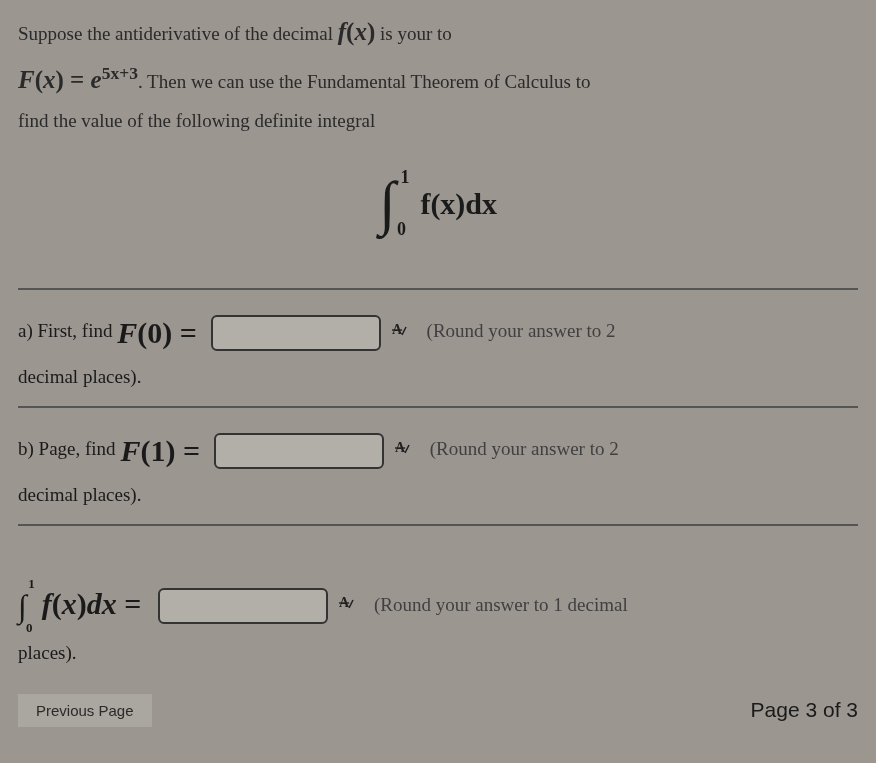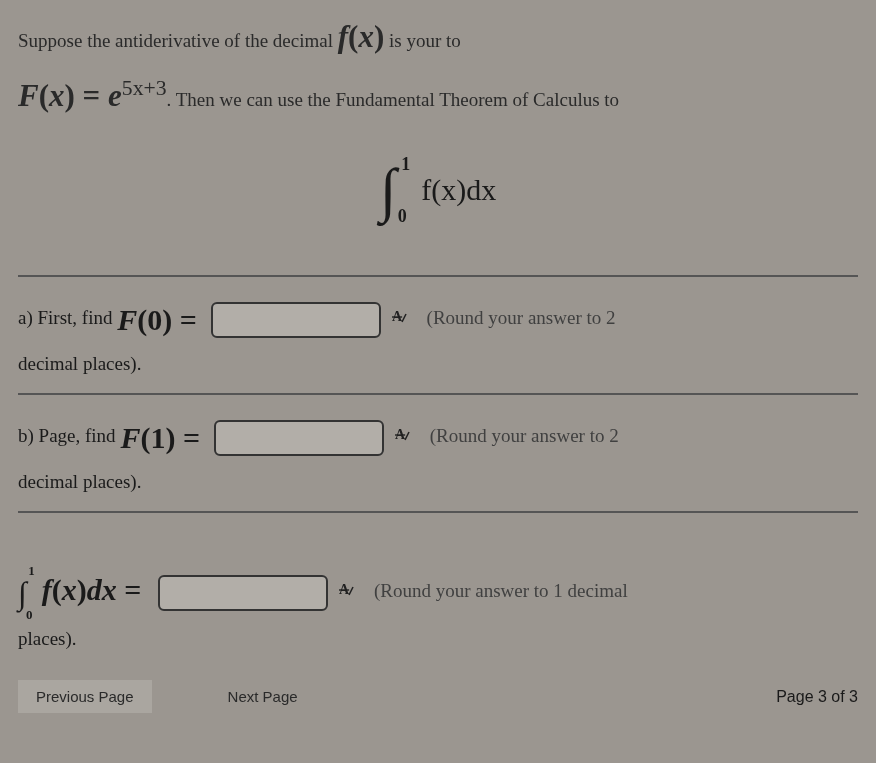--- a/index.html
+++ b/index.html
@@ -11,45 +11,45 @@
   color: #1a1a1a;
   padding: 8px 18px;
   overflow: hidden;
 }
 .problem-text {
   font-size: 19px;
   line-height: 1.9;
   color: #2a2a2a;
 }
 .math-big {
-  font-size: 31px;
+  font-size: 25px;
   font-weight: bold;
   font-style: italic;
 }
-.sup { font-size: 0.7em; vertical-align: super; font-style: normal; font-weight: normal; }
+.sup { font-size: 0.7em; vertical-align: super; font-style: normal; font-weight: bold; }
 .integral-display {
   text-align: center;
   margin: 30px 0 50px 0;
   font-size: 28px;
 }
 .integral-sign {
   font-size: 60px;
   position: relative;
   display: inline-block;
   vertical-align: middle;
   font-style: normal;
 }
 .int-upper { position: absolute; top: -2px; right: -14px; font-size: 18px; font-weight: bold; }
 .int-lower { position: absolute; bottom: -2px; left: 18px; font-size: 18px; font-weight: bold; }
 .integrand {
   font-family: 'Times New Roman', serif;
   font-size: 30px;
   vertical-align: middle;
   margin-left: 18px;
-  font-weight: normal;
+  font-weight: bold;
   text-align: right;
 }
 hr.divider {
   border: none;
   border-top: 2px solid #555;
   margin: 6px 0;
 }
 .question-row {
   padding: 10px 0 6px 0;
   font-size: 19px;
@@ -93,39 +93,40 @@
   align-items: center;
   padding-top: 18px;
 }
 .nav-btn {
   background: #aaa6a0;
   border: none;
   padding: 8px 18px;
   font-size: 15px;
   color: #2a2a2a;
   font-family: Arial, sans-serif;
-  margin-right: 58px;
+  margin-right: 40px;
   cursor: pointer;
 }
 .page-indicator {
   margin-left: auto;
-  font-size: 16px;
+  font-size: 21px;
   font-family: Arial, sans-serif;
   color: #1a1a1a;
 }
 .paren { font-style: normal; }
 </style>
 </head>
 <body>
 
 <div class="problem-text">
   <span>Suppose the antiderivative of the decimal </span>
   <span class="math-big">f<span class="paren">(</span>x<span class="paren">)</span></span>
   <span> is your to</span><br>
   <span class="math-big">F<span class="paren">(</span>x<span class="paren">)</span> <span class="eq-sign">=</span> e<span class="sup">5x+3</span></span><span>. Then we can use the Fundamental Theorem of Calculus to</span><br>
+  <span>find the value of the following definite integral</span>
 </div>
 
 <div class="integral-display">
   <span class="integral-sign">∫
     <span class="int-upper">1</span>
     <span class="int-lower">0</span>
   </span>
   <span class="integrand">f(x)dx</span>
 </div>
 
@@ -181,15 +182,14 @@
         <text x="0" y="13" font-size="14" font-weight="bold" fill="#222" text-decoration="line-through">A</text>
         <path d="M10 14 L14 6" stroke="#222" stroke-width="1.5" fill="none"></path>
       </svg>
   </span>
   <span class="hint-text">(Round your answer to 1 decimal</span><br>
   <span>places).</span>
 </div>
 
 <div class="nav-row">
   <button class="nav-btn">Previous Page</button>
-  <button class="nav-btn" style="background:transparent">Next Page</button>
   <span class="page-indicator">Page 3 of 3</span>
 </div>
 
 </body></html>

